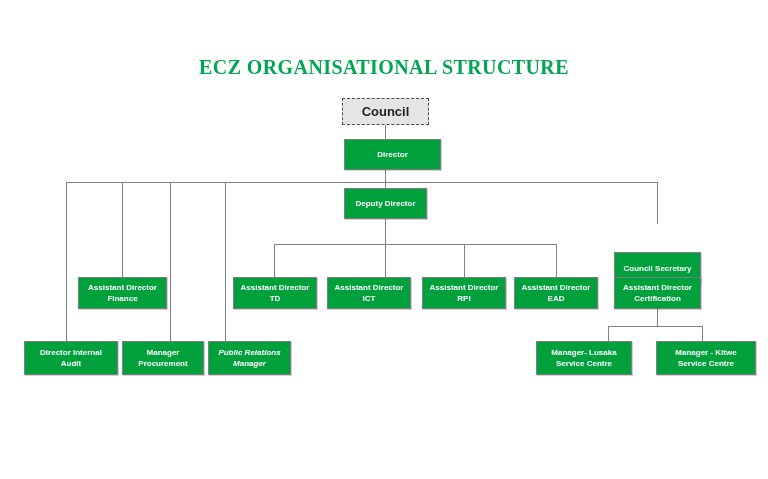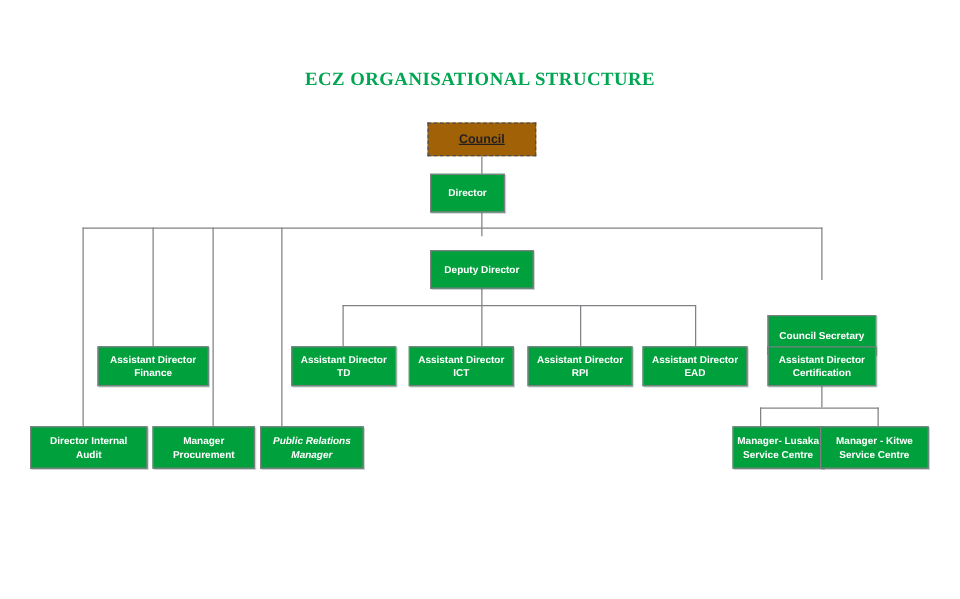--- a/index.html
+++ b/index.html
@@ -19,21 +19,21 @@
     overflow: hidden;
   }
   #chart-title {
     position: absolute;
     left: 0;
     top: 56px;
     width: 768px;
     text-align: center;
     font-family: "Liberation Serif", serif;
     font-weight: bold;
-    font-size: 15px;
+    font-size: 20px;
     letter-spacing: 0.4px;
     color: #00a651;
     white-space: nowrap;
   }
   
   .conn {
     position: absolute;
     background: #808285;
   }
   .conn.v { width: 1px; }
@@ -55,26 +55,25 @@
     text-align: center;
     padding: 1px 2px;
     box-shadow: 1px 1px 0 rgba(0,0,0,0.18);
   }
   .node .lbl {
     display: block;
     width: 100%;
     white-space: pre-line;
   }
   .node.root {
-    background: #a16207;
+    background: #e5e5e5;
     border: 1px dashed #4d4d4d;
     color: #231f20;
     box-shadow: none;
-    font-size: 10px;
-    text-decoration: underline;
+    font-size: 13px;
   }
 </style>
 </head>
 <body>
 
 <div id="canvas">
 
   <div id="chart-title">ECZ ORGANISATIONAL STRUCTURE</div>
 
   <div class="conn v" style="left:385px; top:125px; height:14px;"></div>
@@ -100,25 +99,25 @@
 
   <div class="conn v" style="left:657px; top:309px; height:17px;"></div>
   <div class="conn h" style="left:608px; top:326px; width:95px;"></div>
   <div class="conn v" style="left:608px; top:326px; height:15px;"></div>
   <div class="conn v" style="left:702px; top:326px; height:15px;"></div>
 
   <div class="node root" style="left:342px; top:98px; width:87px; height:27px;">
     <span class="lbl">Council</span>
   </div>
 
-  <div class="node" style="left:344px; top:139px; width:60px; height:31px;">
+  <div class="node" style="left:344px; top:139px; width:97px; height:31px;">
     <span class="lbl">Director</span>
   </div>
 
-  <div class="node" style="left:344px; top:188px; width:83px; height:31px;margin-top:12px;">
+  <div class="node" style="left:344px; top:188px; width:83px; height:31px;">
     <span class="lbl">Deputy Director</span>
   </div>
 
   <div class="node" style="left:614px; top:224px; width:87px; height:32px;margin-top:28px;">
     <span class="lbl">Council Secretary</span>
   </div>
 
   <div class="node" style="left:78px; top:277px; width:89px; height:32px;">
     <span class="lbl">Assistant Director
 Finance</span>
@@ -157,23 +156,23 @@
   <div class="node" style="left:122px; top:341px; width:82px; height:34px;">
     <span class="lbl">Manager
 Procurement</span>
   </div>
 
   <div class="node" style="left:208px; top:341px; width:83px; height:34px;font-style:italic;">
     <span class="lbl">Public Relations
 Manager</span>
   </div>
 
-  <div class="node" style="left:586px; top:341px; width:73px; height:34px;justify-content:center;">
+  <div class="node" style="left:536px; top:341px; width:96px; height:34px;justify-content:center;">
     <span class="lbl">Manager- Lusaka
 Service Centre</span>
   </div>
 
-  <div class="node" style="left:656px; top:341px; width:87px; height:34px;">
+  <div class="node" style="left:656px; top:341px; width:100px; height:34px;">
     <span class="lbl">Manager - Kitwe
 Service Centre</span>
   </div>
 
 </div>
 
 </body></html>

